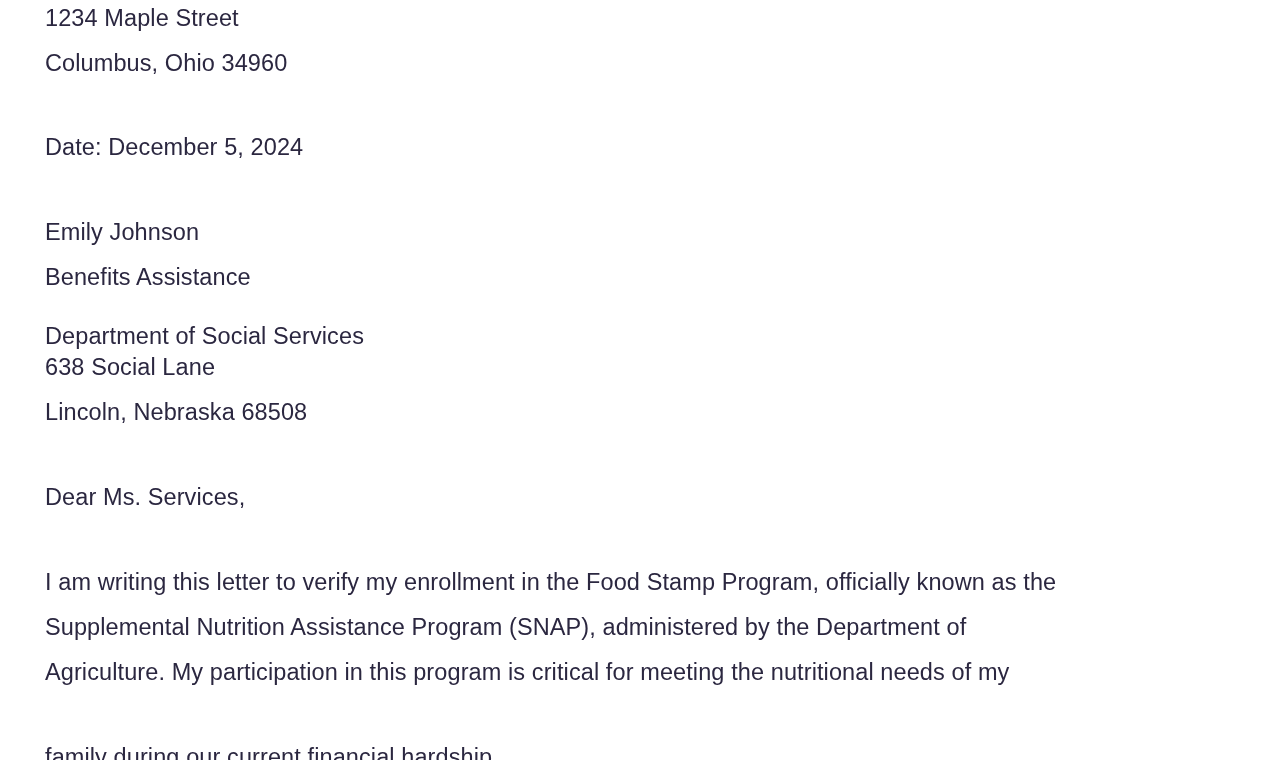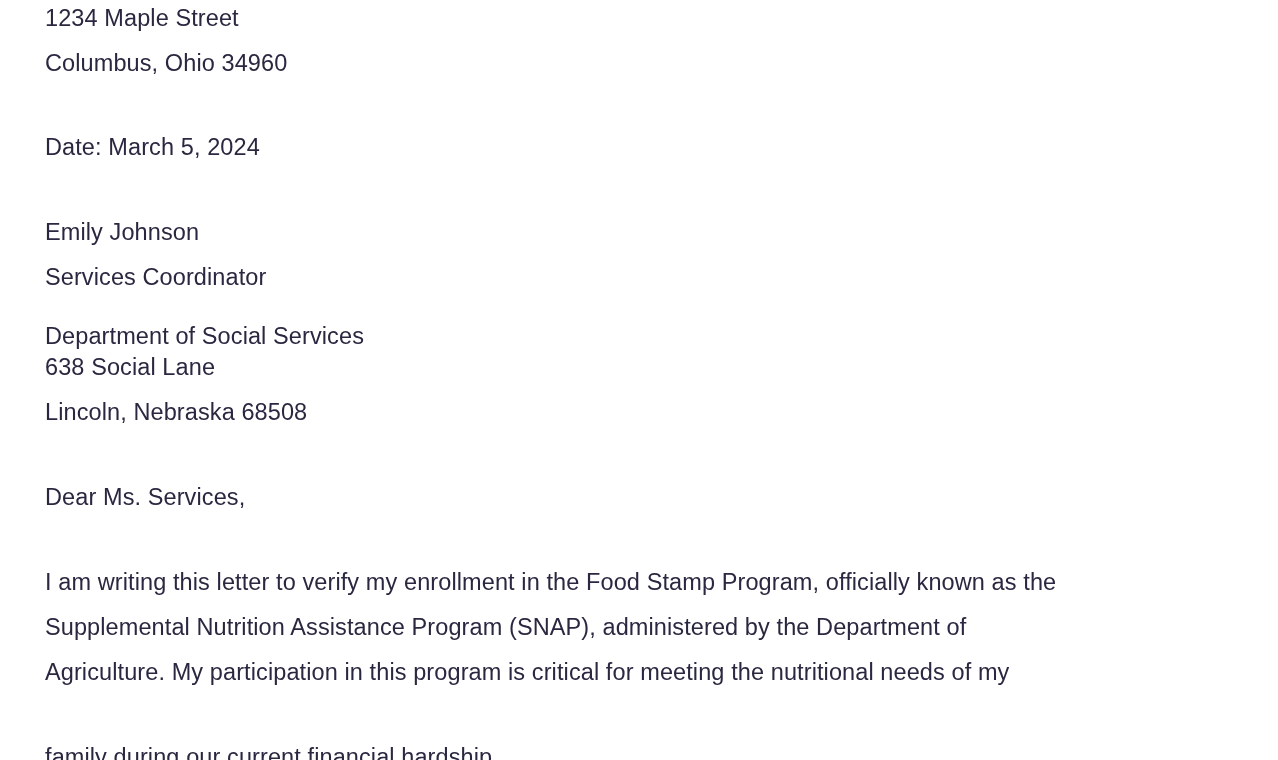--- a/index.html
+++ b/index.html
@@ -31,24 +31,24 @@
       margin-left: 12px;
     }
   </style>
 </head>
 <body>
 
 <div class="page">
   <div class="line" style="top:3px">1234 Maple Street</div>
   <div class="line" style="top:48px">Columbus, Ohio 34960</div>
 
-  <div class="line" style="top:132px">Date: March 5, 2024</div>
+  <div class="line" style="top:132px">Date: December 5, 2024</div>
 
   <div class="line" style="top:217px">Emily Johnson</div>
-  <div class="line" style="top:262px">Services Coordinator</div>
+  <div class="line" style="top:262px">Benefits Assistance</div>
   <div class="line" style="top:321px">Department of Social Services</div>
   <div class="line" style="top:352px">638 Social Lane</div>
   <div class="line" style="top:397px">Lincoln, Nebraska 68508</div>
 
   <div class="line" style="top:482px">Dear Ms. Services,</div>
 
   <div>
     <div class="line" style="top:567px">I am writing this letter to verify my enrollment in the Food Stamp Program, officially known as the</div>
     <div class="line" style="top:612px">Supplemental Nutrition Assistance Program (SNAP), administered by the Department of</div>
     <div class="line" style="top:657px">Agriculture. My participation in this program is critical for meeting the nutritional needs of my</div>

